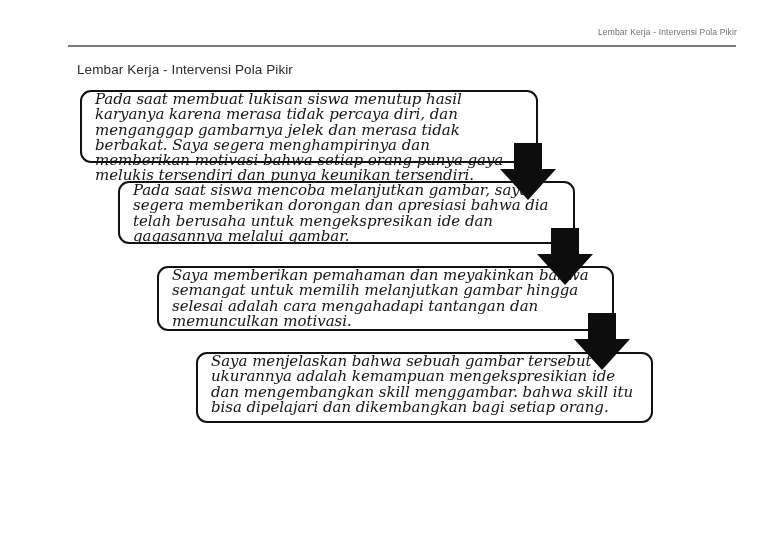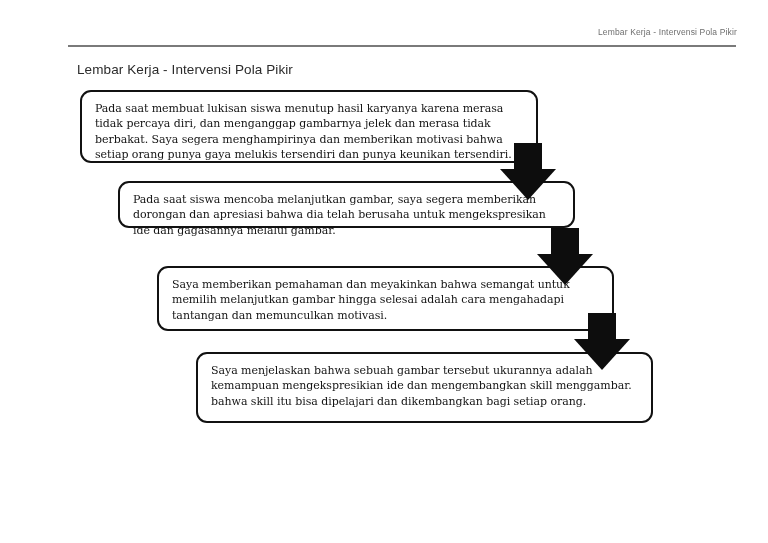--- a/index.html
+++ b/index.html
@@ -60,31 +60,32 @@
     box-sizing: border-box;
     background: #ffffff;
     border: 2px solid #111111;
     border-radius: 11px;
     z-index: 2;
   }
   .flow-box .box-text {
     position: absolute;
     left: 13px;
     right: 13px;
-    top: 9px;
+    top: 0;
     font-family: "DejaVu Serif", "Liberation Serif", serif;
-    font-size: 11px;
+    font-size: 15px;
     line-height: 15.3px;
     color: #141414;
     letter-spacing: -0.05px;
     white-space: pre-line;
+    font-style: italic;
   }
 
   #box-1 { left: 80px;  top: 90px;  width: 458px; height: 73px; }
-  #box-2 { left: 118px; top: 181px; width: 457px; height: 47px; }
+  #box-2 { left: 118px; top: 181px; width: 457px; height: 63px; }
   #box-3 { left: 157px; top: 266px; width: 457px; height: 65px; }
   #box-4 { left: 196px; top: 352px; width: 457px; height: 71px; border-radius: 11px; }
 
   
   .flow-arrow {
     position: absolute;
     width: 56px;
     height: 57px;
     z-index: 5;
   }

